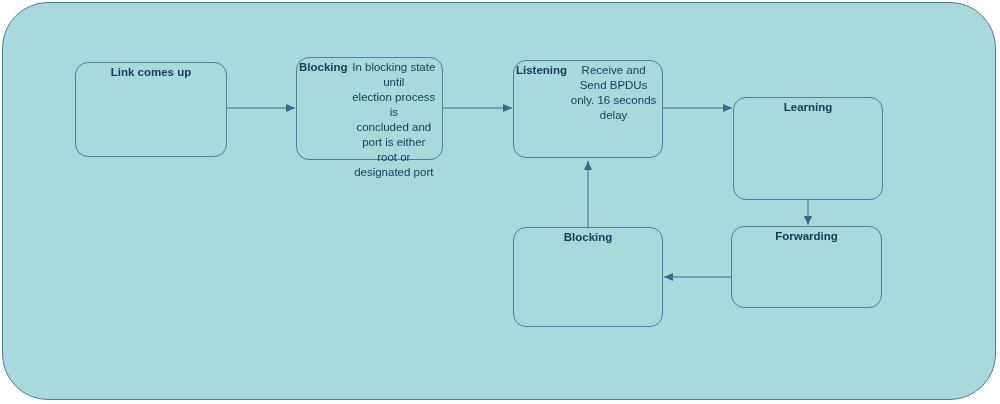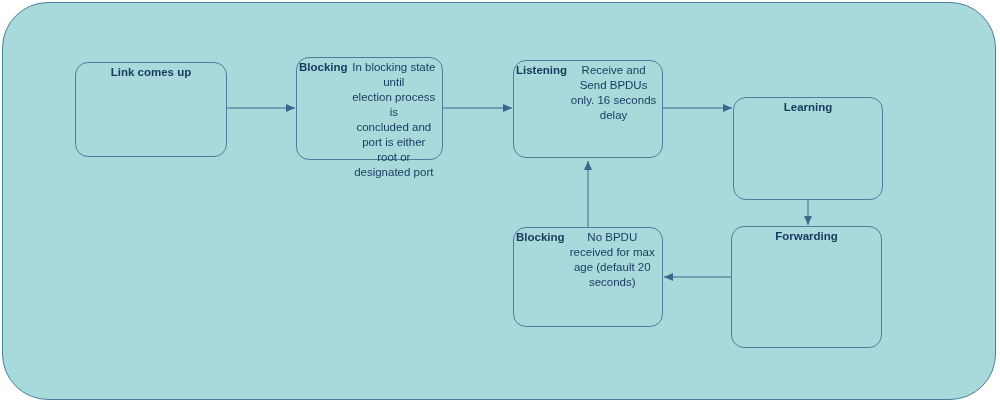--- a/index.html
+++ b/index.html
@@ -98,22 +98,20 @@
     <div class="body">Receive and Send BPDUs
 only. 16 seconds delay</div>
   </div>
 
   <div class="node" style="left:733px; top:57px; width:150px; height:103px;margin-top:40px;">
     <div class="title">Learning</div>
   </div>
 
   <div class="node" style="left:513px; top:227px; width:150px; height:100px;">
     <div class="title">Blocking</div>
-    <div class="body">No BPDU received for max
-age (default 20 seconds)</div>
   </div>
 
-  <div class="node" style="left:731px; top:226px; width:151px; height:122px;">
+  <div class="node" style="left:731px; top:226px; width:151px; height:82px;">
     <div class="title">Forwarding</div>
     <div class="body"></div>
   </div>
 
 </div>
 
 </body></html>

